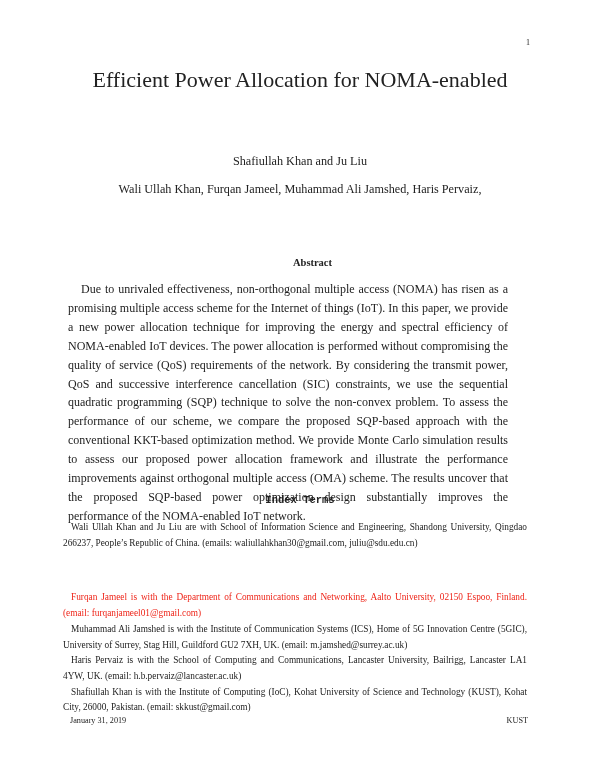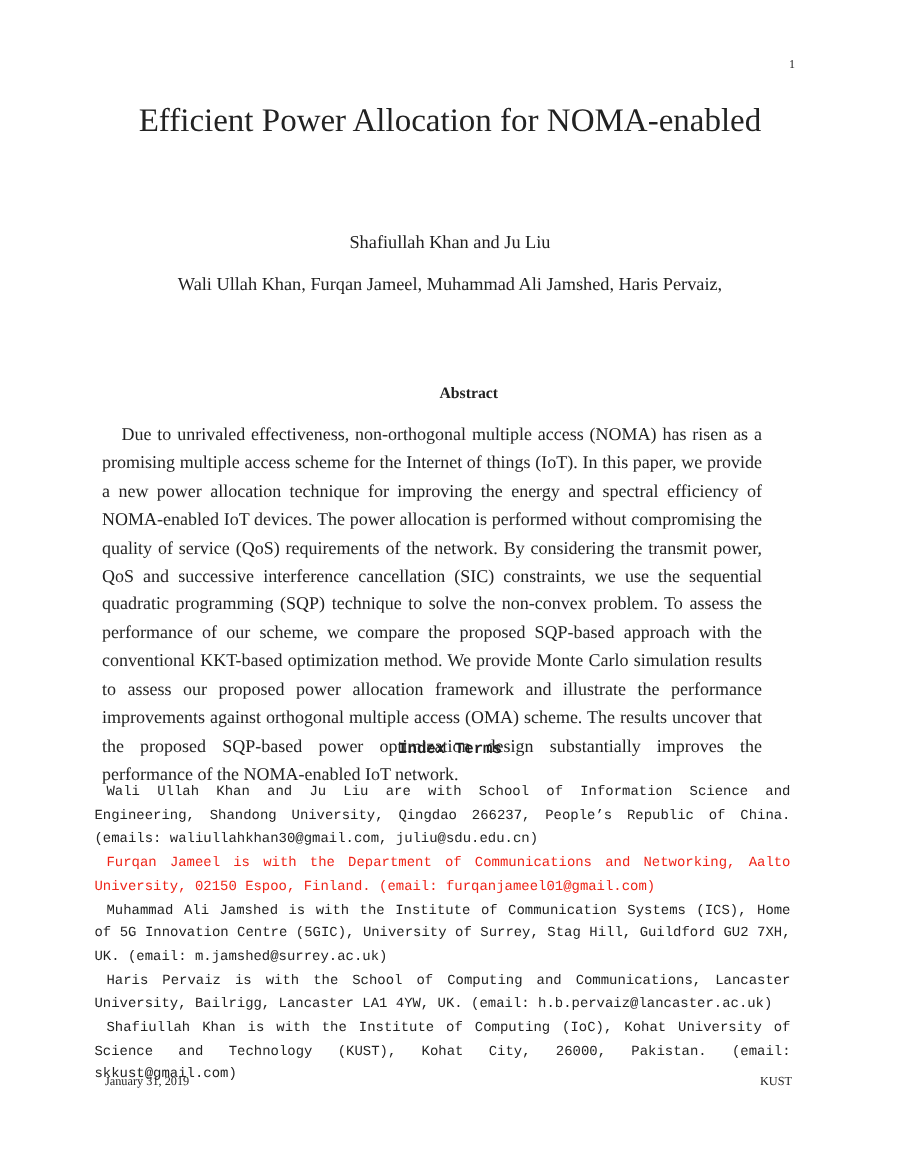--- a/index.html
+++ b/index.html
@@ -60,22 +60,22 @@
     font-size: 10.5px;
     font-family: Liberation Mono, monospace;
   }
   .footnotes {
     position: absolute; top: 520px; left: 63px;
     width: 464px;
     font-size: 9.3px;
     line-height: 15.7px;
     text-align: justify;
   }
-  .footnotes p { text-indent: 8px; font-family: Liberation Mono, monospace; }
-  .footnotes p.red { color: var(--accent-red); }
+  .footnotes p { text-indent: 8px; }
+  .footnotes p.red { color: var(--accent-red); margin-top: 39px; }
   .footer {
     position: absolute; top: 716px; left: 70px; right: 72px;
     display: flex;
     justify-content: space-between;
     font-size: 8.2px;
   }
 </style>
 </head>
 <body>
 

